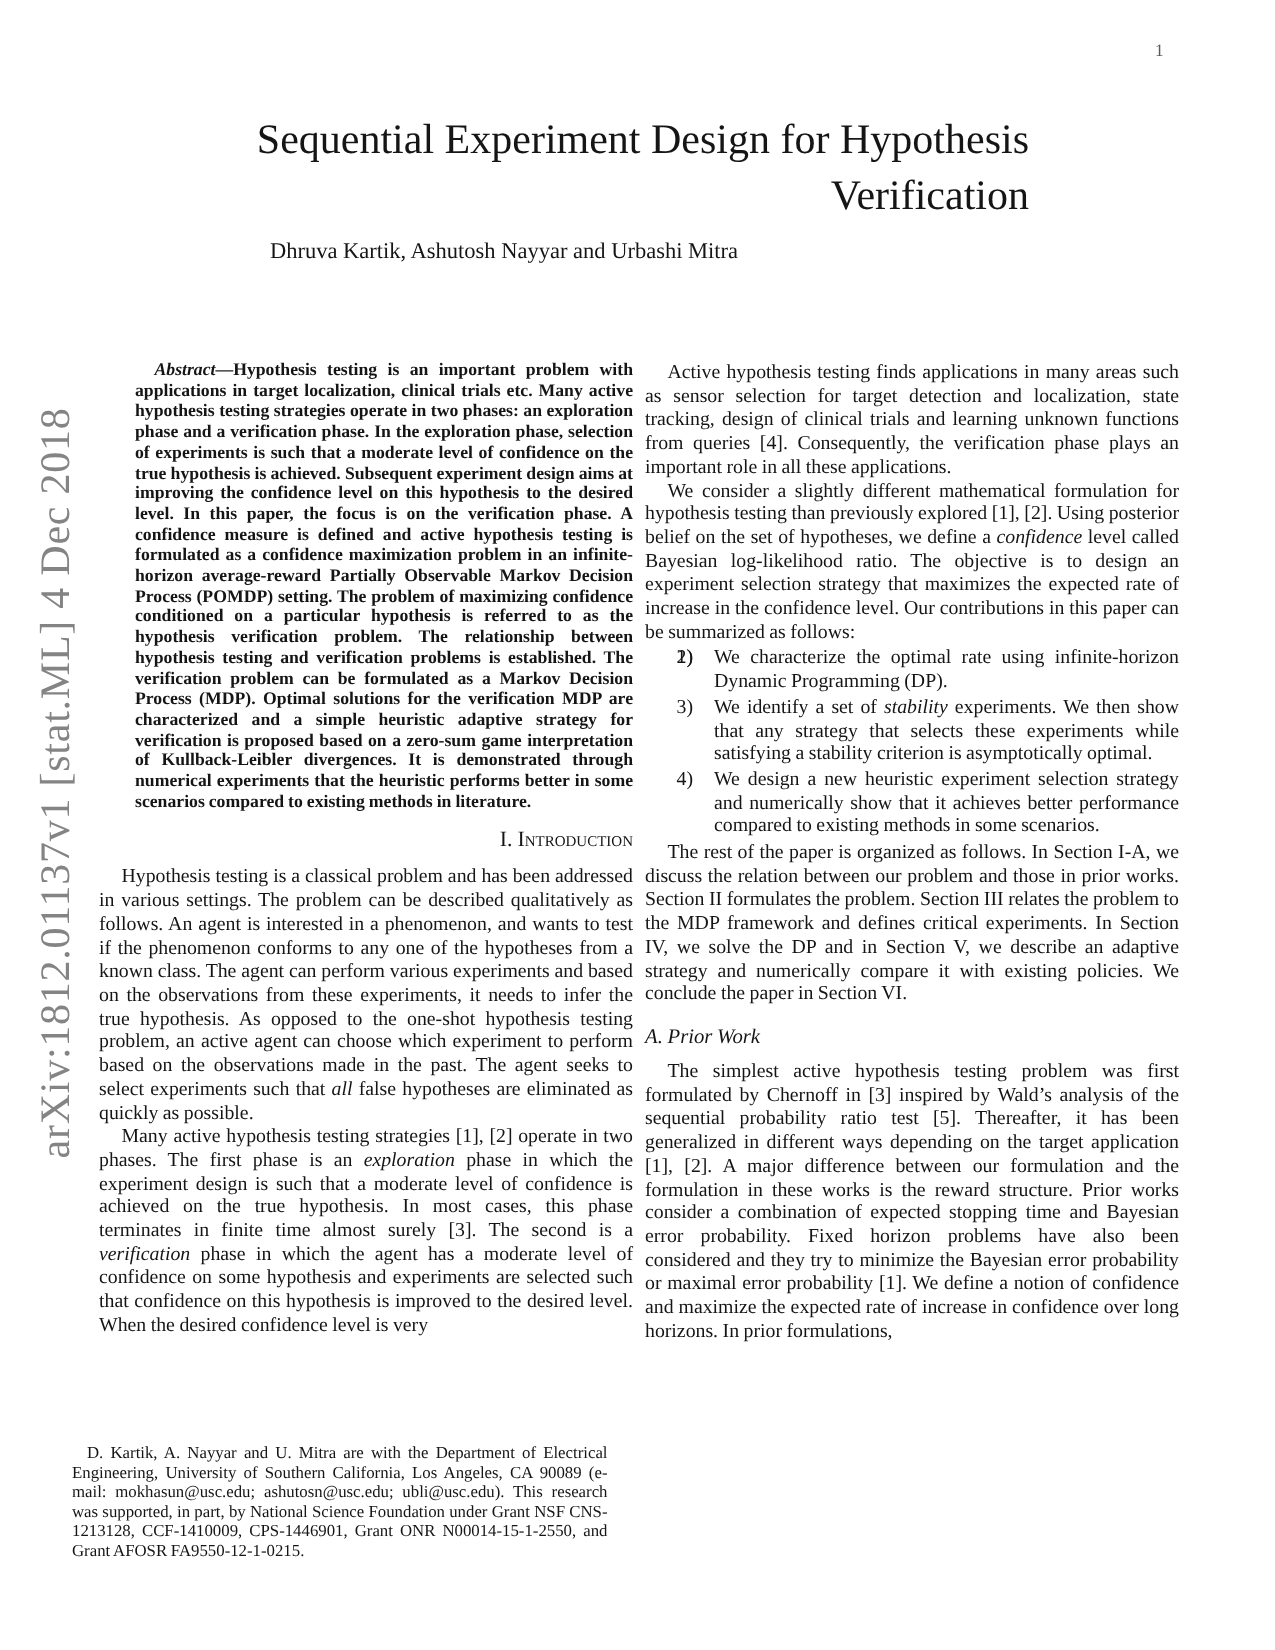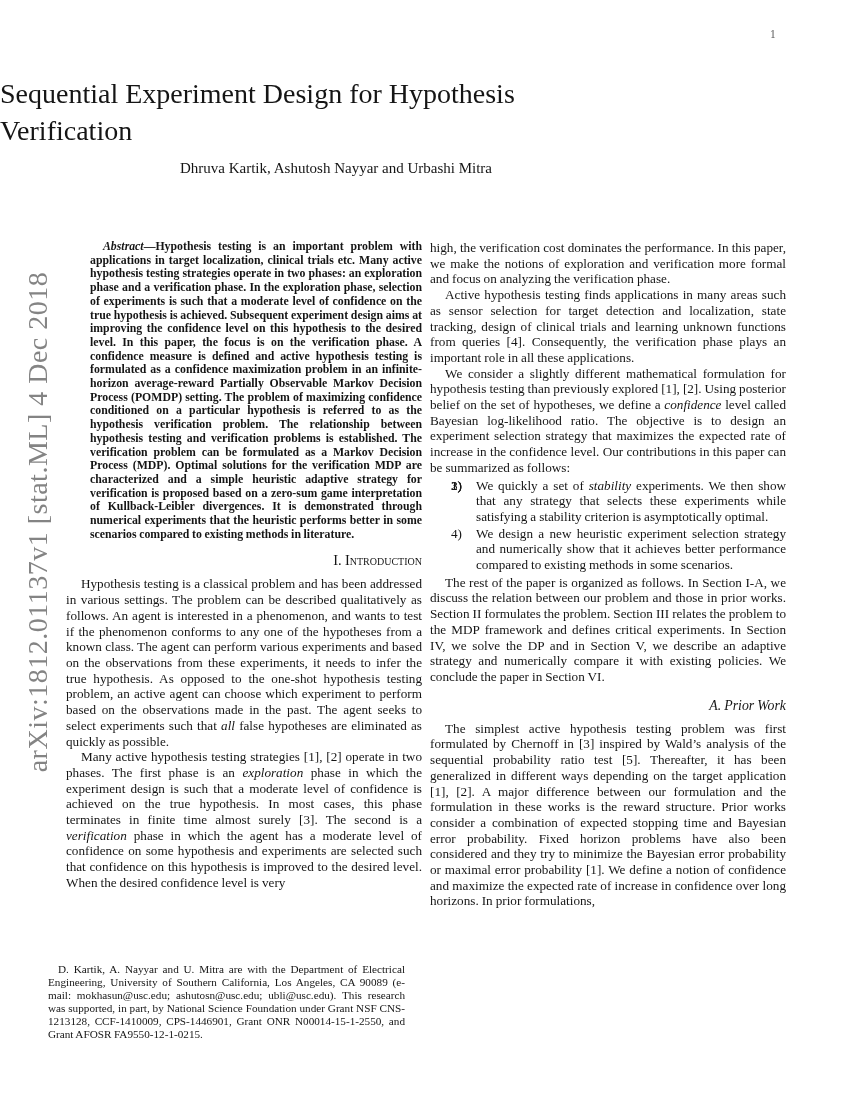--- a/index.html
+++ b/index.html
@@ -17,21 +17,21 @@
   }
   .watermark {
     position:absolute; left:-262px; top:506px;
     width:600px; height:32px; line-height:32px;
     text-align:center;
     transform:rotate(-90deg);
     font-size:28px; color:#848484;
     white-space:nowrap; letter-spacing:0.5px;
   }
   .title-wrap {
-    position:absolute; top:76px; left:0; width:686px; text-align:left;
+    position:absolute; top:76px; left:0; width:686px; text-align:right;
   }
   .title-wrap .title {
     display:inline-block; max-width:640px;
     font-size:28px; line-height:1.32; font-weight:400;
   }
   .authors {
     position:absolute; top:160px; left:0; width:672px;
     text-align:center; font-size:15px;
   }
   .col {
@@ -57,21 +57,21 @@
   }
   .body-par.no-indent { text-indent:0; }
   .num-list { margin:2px 0 2px 0; }
   .list-item {
     position:relative; font-size:13.2px; line-height:15.7px;
     padding-left:46px; text-align:justify; margin:1px 0;
   }
   .list-item .num { position:absolute; left:21px; }
   .subsection-heading {
     font-style:italic; font-size:13.8px; font-weight:400;
-    margin:13px 0 7px 0; text-align:right; text-indent:0;
+    margin:13px 0 7px 0; text-align:left; text-indent:0;
   }
   .footnote {
     position:absolute; left:48px; top:963px; width:357px;
     font-size:11.2px; line-height:13.1px;
     text-align:justify; text-indent:10px;
     word-spacing:-0.3px;
   }
 </style>
 </head>
 <body>
@@ -89,33 +89,32 @@
 <div class="col col-left">
   <p class="abstract"><span class="abstract-label">Abstract</span><span>—Hypothesis testing is an important problem with applications in target localization, clinical trials etc. Many active hypothesis testing strategies operate in two phases: an exploration phase and a verification phase. In the exploration phase, selection of experiments is such that a moderate level of confidence on the true hypothesis is achieved. Subsequent experiment design aims at improving the confidence level on this hypothesis to the desired level. In this paper, the focus is on the verification phase. A confidence measure is defined and active hypothesis testing is formulated as a confidence maximization problem in an infinite-horizon average-reward Partially Observable Markov Decision Process (POMDP) setting. The problem of maximizing confidence conditioned on a particular hypothesis is referred to as the hypothesis verification problem. The relationship between hypothesis testing and verification problems is established. The verification problem can be formulated as a Markov Decision Process (MDP). Optimal solutions for the verification MDP are characterized and a simple heuristic adaptive strategy for verification is proposed based on a zero-sum game interpretation of Kullback-Leibler divergences. It is demonstrated through numerical experiments that the heuristic performs better in some scenarios compared to existing methods in literature.</span></p>
 
   <h2 class="section-heading">I. Introduction</h2>
 
   <p class="body-par"><span>Hypothesis testing is a classical problem and has been addressed in various settings. The problem can be described qualitatively as follows. An agent is interested in a phenomenon, and wants to test if the phenomenon conforms to any one of the hypotheses from a known class. The agent can perform various experiments and based on the observations from these experiments, it needs to infer the true hypothesis. As opposed to the one-shot hypothesis testing problem, an active agent can choose which experiment to perform based on the observations made in the past. The agent seeks to select experiments such that </span><i>all</i><span> false hypotheses are eliminated as quickly as possible.</span></p>
   <p class="body-par"><span>Many active hypothesis testing strategies [1], [2] operate in two phases. The first phase is an </span><i>exploration</i><span> phase in which the experiment design is such that a moderate level of confidence is achieved on the true hypothesis. In most cases, this phase terminates in finite time almost surely [3]. The second is a </span><i>verification</i><span> phase in which the agent has a moderate level of confidence on some hypothesis and experiments are selected such that confidence on this hypothesis is improved to the desired level. When the desired confidence level is very</span></p>
 </div>
 
 <div class="col col-right">
-  <p class="body-par no-indent">high, the verification cost dominates the performance. In this paper, we make the notions of exploration and verification more formal and focus on analyzing the verification phase.</p>
   <p class="body-par">Active hypothesis testing finds applications in many areas such as sensor selection for target detection and localization, state tracking, design of clinical trials and learning unknown functions from queries [4]. Consequently, the verification phase plays an important role in all these applications.</p>
   <p class="body-par"><span>We consider a slightly different mathematical formulation for hypothesis testing than previously explored [1], [2]. Using posterior belief on the set of hypotheses, we define a </span><i>confidence</i><span> level called Bayesian log-likelihood ratio. The objective is to design an experiment selection strategy that maximizes the expected rate of increase in the confidence level. Our contributions in this paper can be summarized as follows:</span></p>
 
   <div class="num-list">
     <div class="list-item">
       <span class="num">1)</span>
     </div>
     <div class="list-item">
-      <span class="num">2)</span>
+      <span class="num">2)</span><span><span>We characterize the optimal rate using infinite-horizon Dynamic Programming (DP).</span></span>
     </div>
     <div class="list-item">
-      <span class="num">3)</span><span><span>We quickly a set of </span><i>stability</i><span> experiments. We then show that any strategy that selects these experiments while satisfying a stability criterion is asymptotically optimal.</span></span>
+      <span class="num">3)</span><span><span>We identify a set of </span><i>stability</i><span> experiments. We then show that any strategy that selects these experiments while satisfying a stability criterion is asymptotically optimal.</span></span>
     </div>
     <div class="list-item">
       <span class="num">4)</span><span><span>We design a new heuristic experiment selection strategy and numerically show that it achieves better performance compared to existing methods in some scenarios.</span></span>
     </div>
   </div>
 
   <p class="body-par">The rest of the paper is organized as follows. In Section I-A, we discuss the relation between our problem and those in prior works. Section II formulates the problem. Section III relates the problem to the MDP framework and defines critical experiments. In Section IV, we solve the DP and in Section V, we describe an adaptive strategy and numerically compare it with existing policies. We conclude the paper in Section VI.</p>
 
   <h3 class="subsection-heading">A. Prior Work</h3>
 

